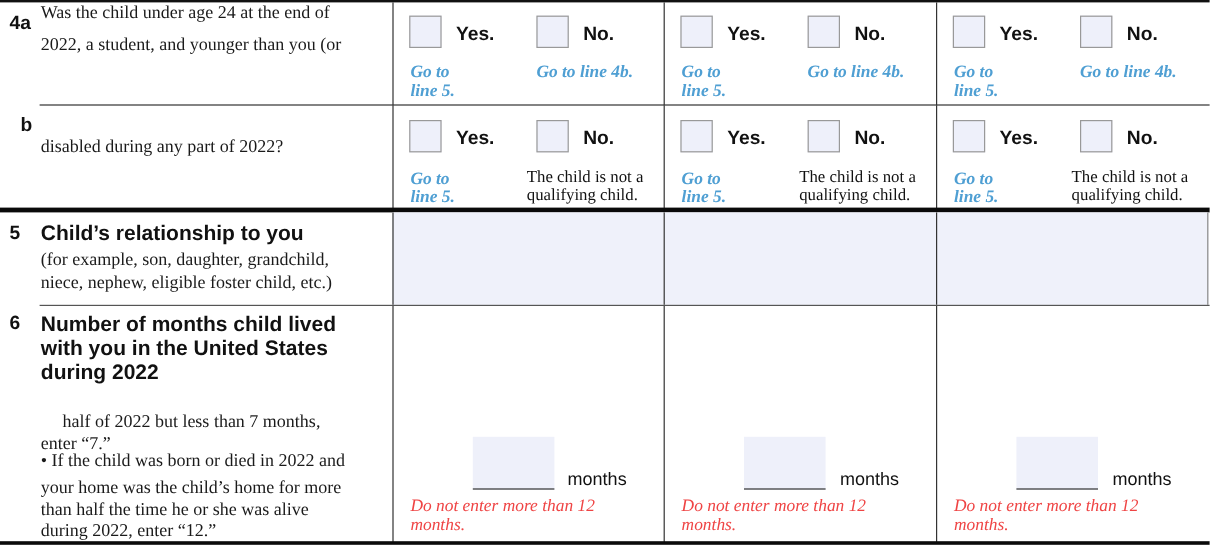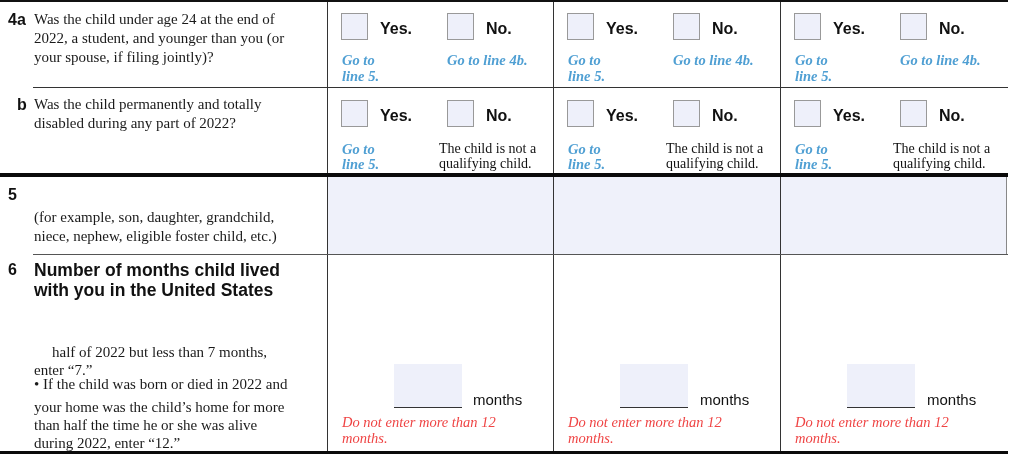--- a/index.html
+++ b/index.html
@@ -37,23 +37,22 @@
   </style>
 </head>
 <body>
 
 <div class="form">
   <div class="topline"></div>
 
   <div class="row" style="top:2px;height:86px;">
     <div class="label-cell">
       <span class="linenum" style="top:9px;">4a</span>
-      <span class="q" style="top:8px;">Was the child under age 24 at the end of</span>
+      <span class="q" style="top:0;">Was the child under age 24 at the end of</span>
       <span class="q" style="top:27px;">2022, a student, and younger than you (or</span>
-      <span class="q" style="top:46px;">your spouse, if filing jointly)?</span>
     </div>
     <div class="col c1">
       <div class="cb" style="left:13px;top:11px;"></div>
       <span class="yn" style="left:52px;top:18px;">Yes.</span>
       <div class="cb" style="left:119px;top:11px;"></div>
       <span class="yn" style="left:158px;top:18px;">No.</span>
       <span class="goto" style="left:14px;top:50px;">Go to</span>
       <span class="goto" style="left:14px;top:66px;">line 5.</span>
       <span class="goto" style="left:119px;top:50px;">Go to line 4b.</span>
     </div>
@@ -74,21 +73,20 @@
       <span class="goto" style="left:14px;top:50px;">Go to</span>
       <span class="goto" style="left:14px;top:66px;">line 5.</span>
       <span class="goto" style="left:119px;top:50px;">Go to line 4b.</span>
     </div>
   </div>
   <div class="sep-thin" style="left:33px;top:87px;width:975px;"></div>
 
   <div class="row" style="top:88px;height:86px;">
     <div class="label-cell">
       <span class="linenum" style="top:8px;left:17px;">b</span>
-      <span class="q" style="top:7px;">Was the child permanently and totally</span>
       <span class="q" style="top:26px;">disabled during any part of 2022?</span>
     </div>
     <div class="col c1">
       <div class="cb" style="left:13px;top:12px;"></div>
       <span class="yn" style="left:52px;top:19px;">Yes.</span>
       <div class="cb" style="left:119px;top:12px;"></div>
       <span class="yn" style="left:158px;top:19px;">No.</span>
       <span class="goto" style="left:14px;top:53px;">Go to</span>
       <span class="goto" style="left:14px;top:68px;">line 5.</span>
       <span class="notq" style="left:111px;top:53px;">The child is not a</span>
@@ -113,34 +111,36 @@
       <span class="goto" style="left:14px;top:68px;">line 5.</span>
       <span class="notq" style="left:112px;top:53px;">The child is not a</span>
       <span class="notq" style="left:112px;top:68px;">qualifying child.</span>
     </div>
   </div>
   <div class="sep-thick" style="left:0;top:173px;width:1008px;"></div>
 
   <div class="row" style="top:177px;height:77px;">
     <div class="label-cell">
       <span class="linenum" style="top:9px;">5</span>
+      <span class="q-bold" style="top:7px;">Child’s relationship to you</span>
       <span class="sub" style="top:50px;">niece, nephew, eligible foster child, etc.)</span>
       <span class="sub" style="top:31px;">(for example, son, daughter, grandchild,</span>
     </div>
     <div class="col c1 shade"></div>
     <div class="col c2 shade"></div>
     <div class="col c3 shade edge"></div>
   </div>
   <div class="sep-thin" style="left:33px;top:254px;width:975px;background:#555;"></div>
 
   <div class="row" style="top:255px;height:197px;">
     <div class="label-cell">
       <span class="linenum" style="top:6px;">6</span>
       <span class="q-bold" style="top:5px;">Number of months child lived</span>
       <span class="q-bold" style="top:25px;">with you in the United States</span>
+      <span class="q-bold" style="top:45px;">during 2022</span>
       <span class="sub" style="top:88px;margin-left:18px;">half of 2022 but less than 7 months,</span>
       <span class="sub" style="top:106px;">enter “7.”</span>
       <span class="sub" style="top:120px;">• If the child was born or died in 2022 and</span>
       <span class="sub" style="top:161px;">than half the time he or she was alive</span>
       <span class="sub" style="top:143px;">your home was the child’s home for more</span>
       <span class="sub" style="top:179px;">during 2022, enter “12.”</span>
     </div>
     <div class="col c1">
       <div class="month-box" style="left:66px;top:109px;"></div>
       <span class="months-label" style="left:145px;top:136px;">months</span>

